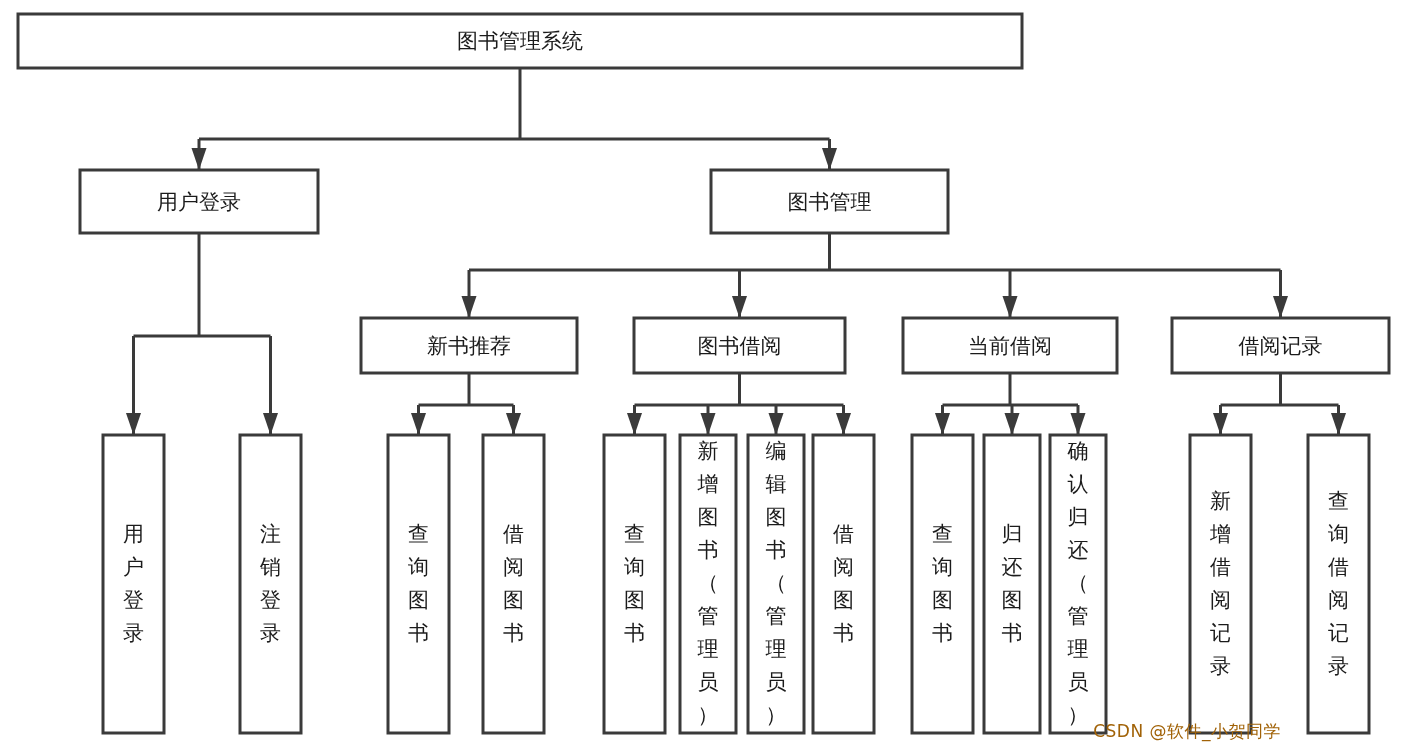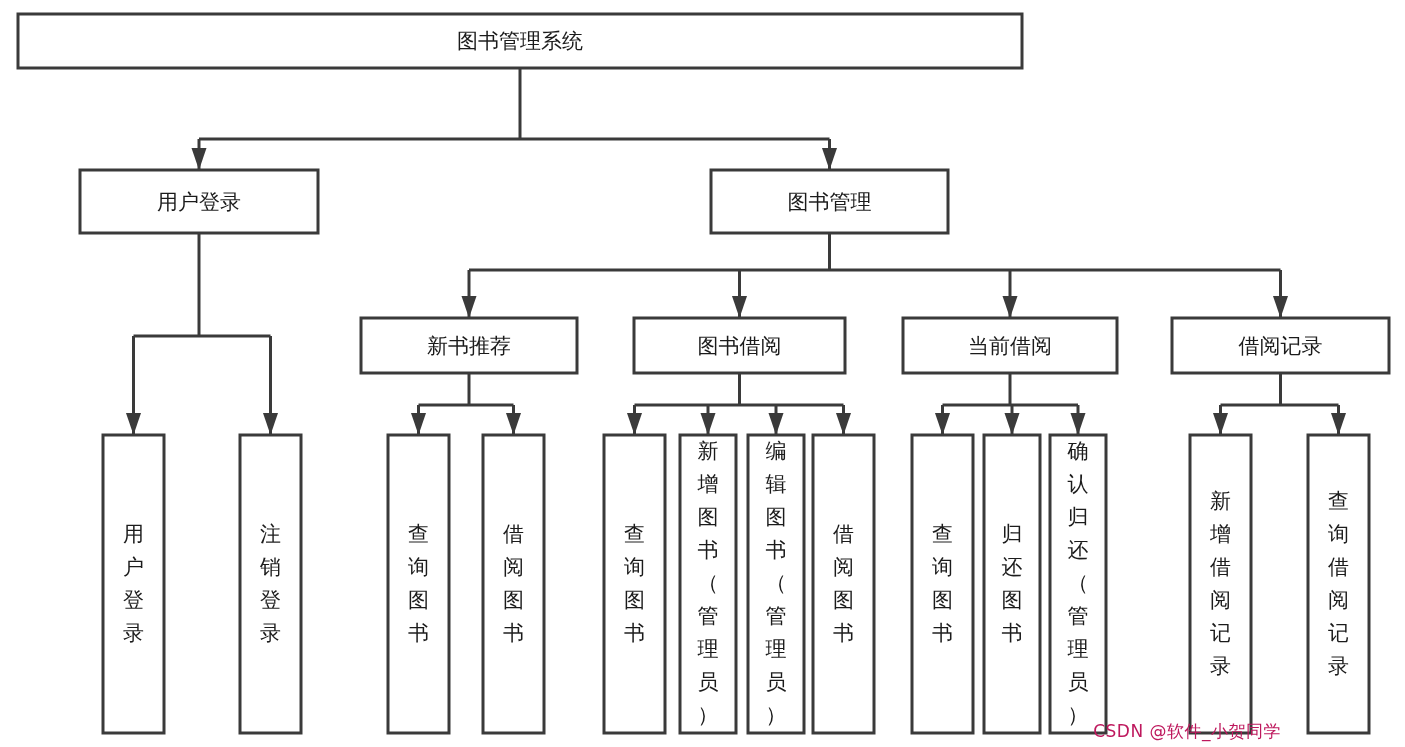--- a/index.html
+++ b/index.html
@@ -52,21 +52,21 @@
   }
   .node-label.vertical {
     font-size: 21px;
   }
   .watermark {
     position: absolute;
     right: 8px;
     bottom: 4px;
     font-family: "DejaVu Sans", "Liberation Sans", sans-serif;
     font-size: 17px;
-    color: #be185d;
+    color: #a16207;
     letter-spacing: 0.5px;
     white-space: nowrap;
     user-select: none;
   }
 </style>
 </head>
 <body>
 
 <div id="diagram-root">
   <svg class="flow" viewBox="0 0 1405 747" xmlns="http://www.w3.org/2000/svg">

